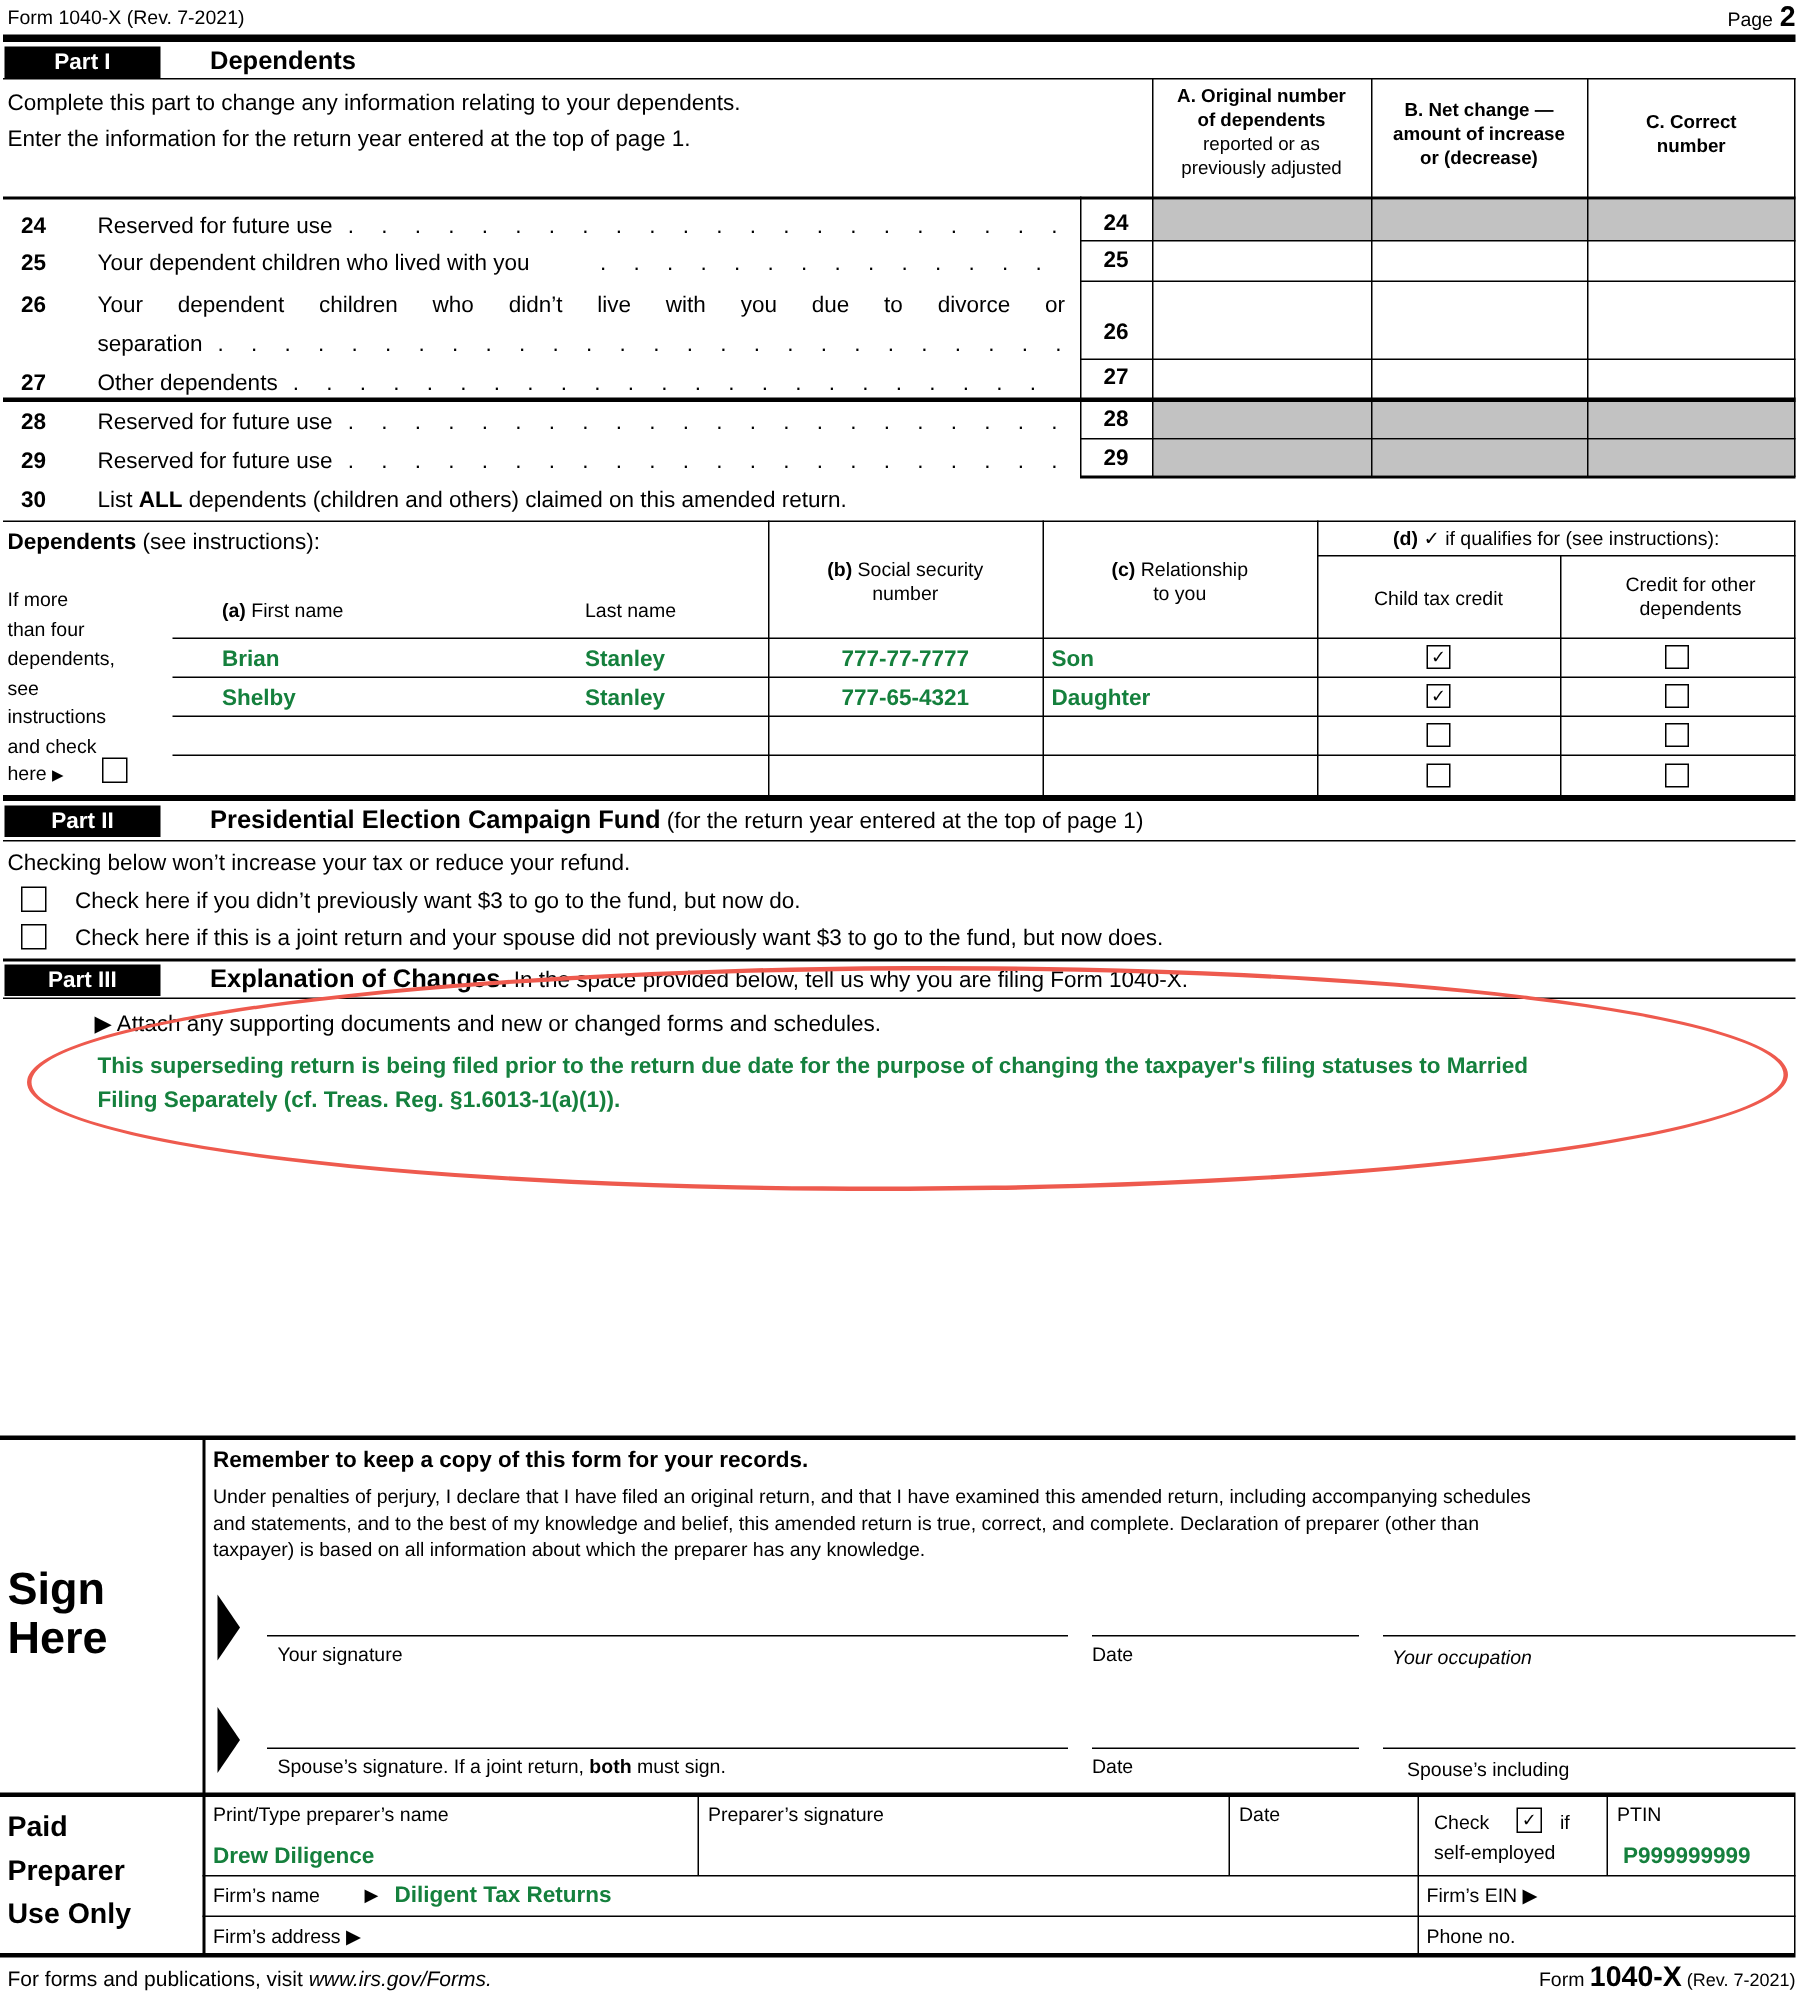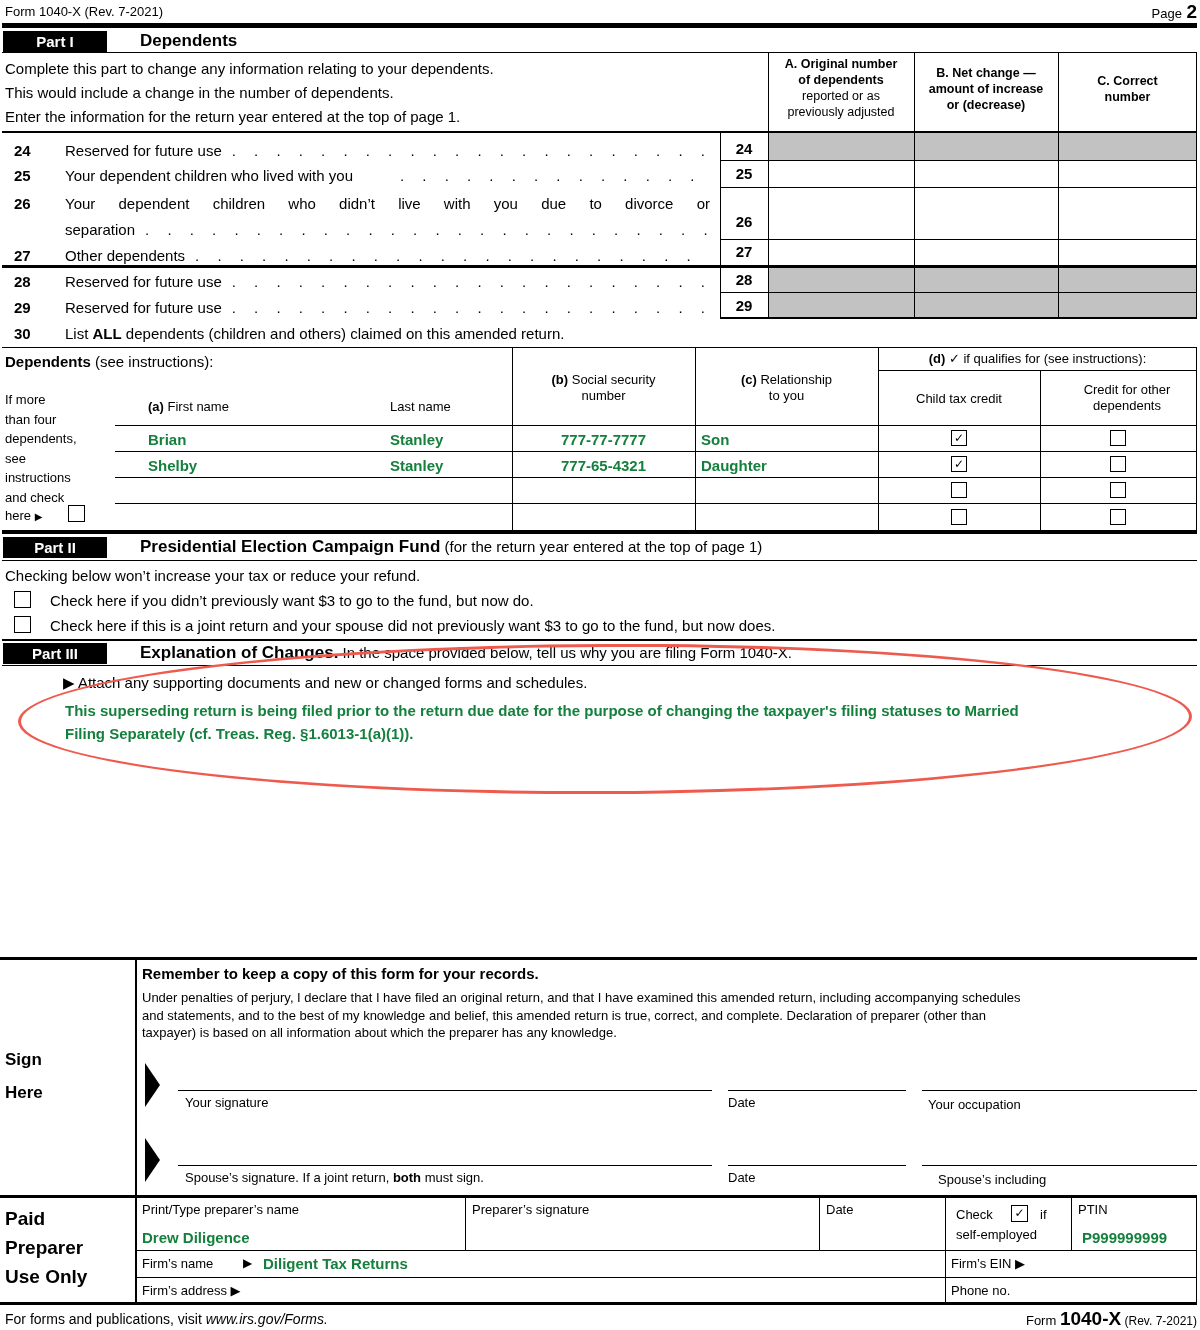--- a/index.html
+++ b/index.html
@@ -38,21 +38,20 @@
     <span class="b" style="font-size:19px;">2</span>
   </div>
   <div class="abs" style="left:2px;top:23px;width:1195px;height:5px;background:#000;"></div>
 
   <div class="tag" style="left:3px;top:31px;">Part I</div>
   <div class="abs b" style="left:140px;top:31px;font-size:17px;">Dependents</div>
   <div class="hline" style="left:2px;top:52px;width:1195px;"></div>
 
   <div class="abs t15" style="left:5px;top:57px;line-height:24px;">
     <div>Complete this part to change any information relating to your dependents.</div>
-    <div>This would include a change in the number of dependents.</div>
     <div>Enter the information for the return year entered at the top of page 1.</div>
   </div>
 
   <div class="abs t125 ctr" style="left:768px;top:56px;width:146px;">
     <div class="b">A. Original number</div>
     <div class="b">of dependents</div>
     <div>reported or as</div>
     <div>previously adjusted</div>
   </div>
   <div class="abs t125 ctr b" style="left:914px;top:65px;width:144px;">
@@ -229,32 +228,32 @@
   <div class="ellipse" style="left:18px;top:644px;width:1168px;height:144px;"></div>
 
   <div class="hline" style="left:0px;top:957px;width:1197px;height:3px;"></div>
   <div class="vline" style="left:135px;top:960px;height:237px;width:1.5px;"></div>
   <div class="abs t13" style="left:142px;top:989px;width:1055px;line-height:17.5px;">
     <div>Under penalties of perjury, I declare that I have filed an original return, and that I have examined this amended return, including accompanying schedules</div>
     <div>and statements, and to the best of my knowledge and belief, this amended return is true, correct, and complete. Declaration of preparer (other than</div>
     <div>taxpayer) is based on all information about which the preparer has any knowledge.</div>
   </div>
   <div class="abs b t15" style="left:142px;top:964px;">Remember to keep a copy of this form for your records.</div>
-  <div class="abs b" style="left:5px;top:1043px;font-size:17px;line-height:33px;">
+  <div class="abs b" style="left:5px;top:1043px;font-size:30px;line-height:33px;">
     <div>Sign</div>
     <div>Here</div>
   </div>
 
   <div class="arrowtri" style="left:145px;top:1063px;"></div>
   <div class="hline" style="left:178px;top:1090px;width:534px;"></div>
   <div class="hline" style="left:728px;top:1090px;width:178px;"></div>
   <div class="hline" style="left:922px;top:1090px;width:275px;"></div>
   <div class="abs t13" style="left:185px;top:1095px;text-align:right;">Your signature</div>
   <div class="abs t13" style="left:728px;top:1095px;">Date</div>
-  <div class="abs t13" style="left:928px;top:1097px;">Your occupation</div>
+  <div class="abs t13" style="left:928px;top:1097px;font-style:italic;">Your occupation</div>
 
   <div class="arrowtri" style="left:145px;top:1138px;"></div>
   <div class="hline" style="left:178px;top:1165px;width:534px;"></div>
   <div class="hline" style="left:728px;top:1165px;width:178px;"></div>
   <div class="hline" style="left:922px;top:1165px;width:275px;"></div>
   <div class="abs t13" style="left:185px;top:1170px;">
     <span>Spouse’s signature. If a joint return, </span><span class="b">both</span><span> must sign.</span>
   </div>
   <div class="abs t13" style="left:728px;top:1170px;">Date</div>
   <div class="abs t13" style="left:938px;top:1172px;">Spouse’s including</div>

